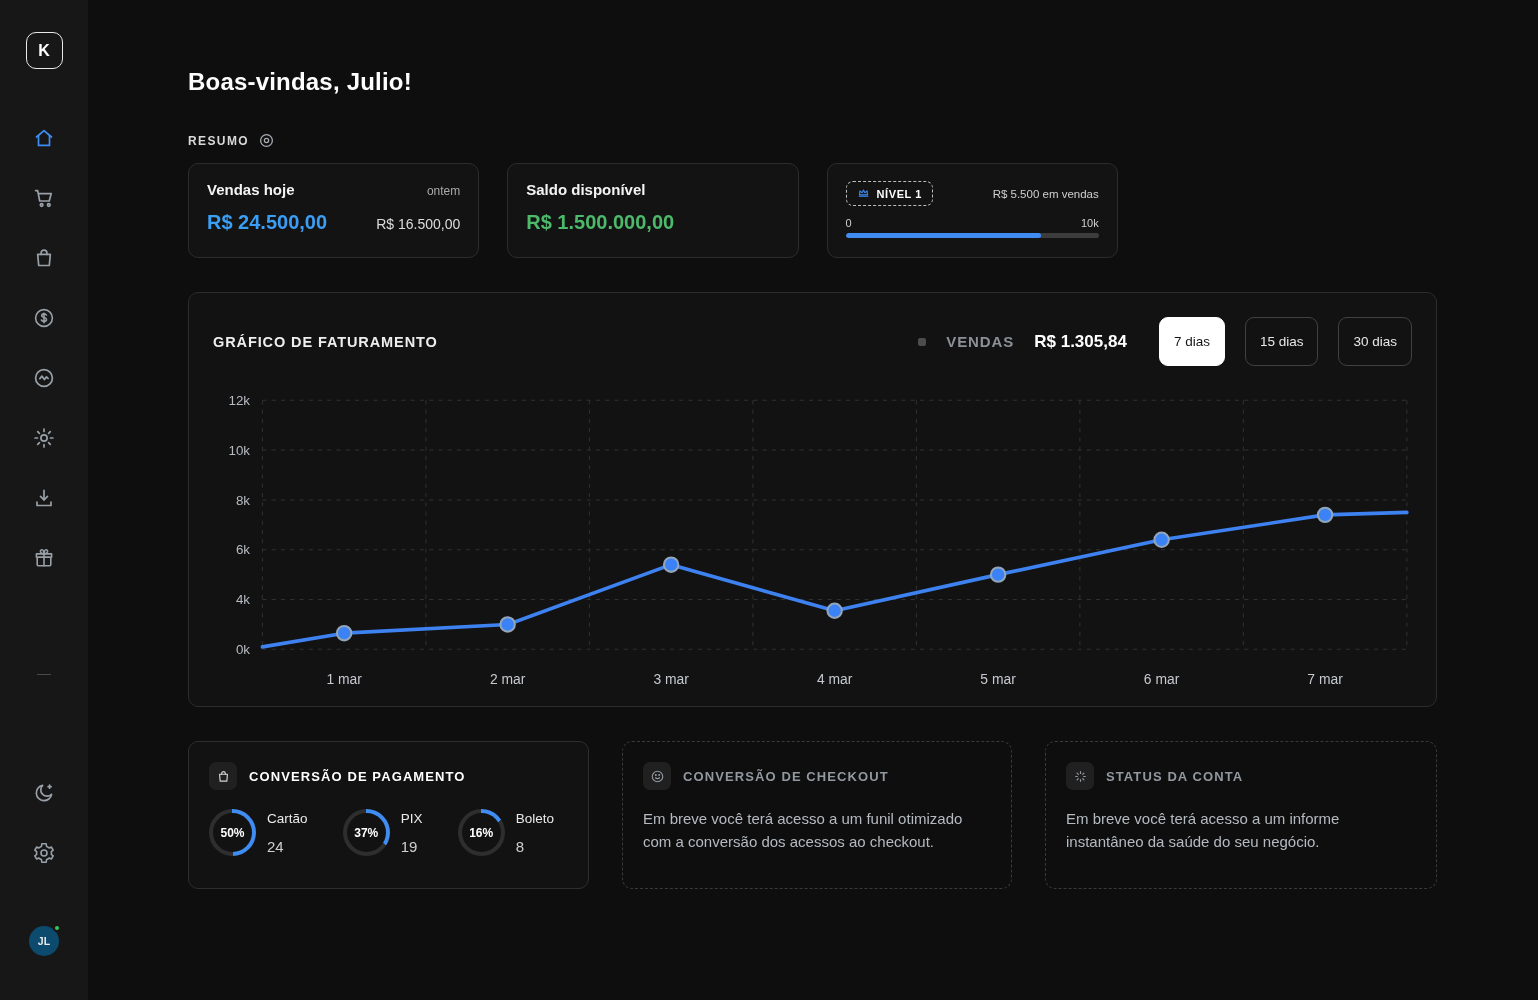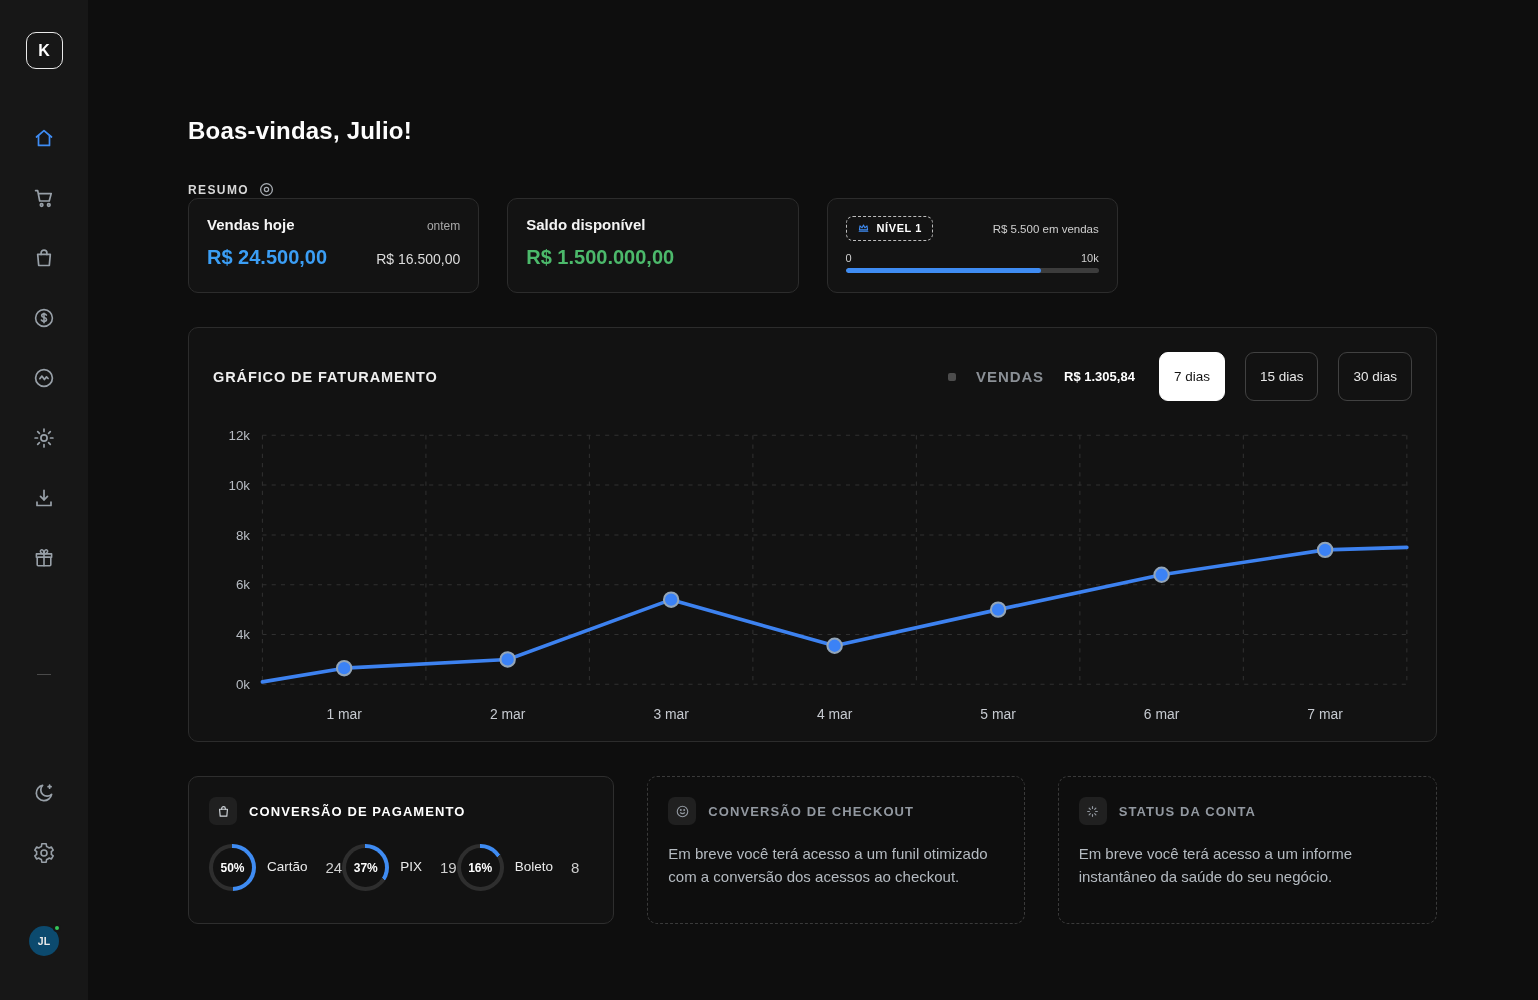--- a/index.html
+++ b/index.html
@@ -16,57 +16,57 @@
   .icon-btn svg{width:24px;height:24px}
   .icon-btn.active{color:#3f8cf3}
   .nav-divider{width:14px;height:0;border-top:1.5px solid #4a4a4a;margin-top:104px}
   .sidebar-bottom{margin-top:106px;display:flex;flex-direction:column;gap:36px;align-items:center}
   .avatar{position:relative;margin-top:61px;width:30px;height:30px;border-radius:50%;background:#0c4a6e;
     display:flex;align-items:center;justify-content:center;font-size:10.5px;font-weight:bold;color:#e9e9e9;cursor:pointer}
   .online-dot{position:absolute;top:-2px;right:-2px;width:8px;height:8px;border-radius:50%;background:#35c759;border:2px solid #171717}
 
   
   .main{flex:1;padding:0 101px 0 100px}
-  h1.greeting{margin-top:117px;font-size:24px;letter-spacing:.2px;color:#fdfdfd}
+  h1.greeting{margin-top:68px;font-size:24px;letter-spacing:.2px;color:#fdfdfd}
   .section-label{margin-top:36px;display:flex;align-items:center;gap:9px;font-size:12px;
     letter-spacing:1.4px;color:#d8d8d8;font-weight:bold}
   .eye-btn{background:none;border:none;color:#a8adb3;cursor:pointer;width:17px;height:17px;padding:0;display:flex}
   .eye-btn svg{width:17px;height:17px}
 
   
-  .cards{display:grid;grid-template-columns:repeat(4,1fr);gap:28px}
+  .cards{margin-top:14px;display:grid;grid-template-columns:repeat(4,1fr);gap:28px}
   .card{background:#131313;border:1px solid #2c2c2c;border-radius:10px;padding:17px 18px;height:95px}
   .card-top{display:flex;justify-content:space-between;align-items:baseline}
   .card-title{font-size:15px;font-weight:bold;color:#f4f4f4}
   .card-sub{font-size:12px;color:#a9a9a9}
   .card-values{margin-top:13px;display:flex;justify-content:space-between;align-items:baseline}
   .value-main{font-size:20px;font-weight:bold}
   .value-blue{color:#3b9ef5}
   .value-orange{color:#f0a43c}
   .value-green{color:#4cb96b}
   .value-prev{font-size:14px;color:#dcdcdc}
 
   .nivel-top{display:flex;justify-content:space-between;align-items:center}
-  .nivel-badge{display:flex;gap:7px;border:1px dashed #bcbcbc;border-radius:7px;
+  .nivel-badge{display:flex;gap:7px;align-items:center;border:1px dashed #bcbcbc;border-radius:7px;
     padding:5px 10px;font-size:11px;font-weight:bold;letter-spacing:.6px;color:#fff}
   .nivel-badge svg{width:13px;height:13px;color:#3f8cf3}
   .nivel-sales{font-size:11.5px;color:#cfcfcf}
   .progress-labels{margin-top:11px;display:flex;justify-content:space-between;font-size:11px;color:#cfcfcf}
   .progress-track{margin-top:4px;height:5px;border-radius:3px;background:#3c3c3c;overflow:hidden}
   .progress-fill{height:100%;border-radius:3px;background:#3f8cf3}
 
   
   .chart-card{margin-top:34px;background:#121212;border:1px solid #2c2c2c;border-radius:10px;
     padding:24px 24px 14px;height:415px}
   .chart-header{display:flex;align-items:center}
   .chart-title{font-size:14.5px;font-weight:bold;letter-spacing:.9px;color:#eeeeee}
   .chart-right{margin-left:auto;display:flex;align-items:center;gap:20px}
   .legend-swatch{width:8px;height:8px;background:#4c4c4c;border-radius:2px}
   .legend-label{font-size:15px;font-weight:bold;color:#8b9096;letter-spacing:.9px}
-  .legend-value{font-size:13px;font-weight:bold;color:#ffffff;margin-right:4px}
+  .legend-value{font-size:17px;font-weight:bold;color:#ffffff;margin-right:12px}
   .range-btn{padding:16px 14px;border-radius:9px;border:1px solid #414141;background:transparent;
     color:#e8e8e8;font-size:13.5px;cursor:pointer;font-family:inherit}
   .range-btn.active{background:#ffffff;color:#141414;border-color:#ffffff}
   .chart-body{margin-top:24px}
   #chart-svg{width:100%;display:block;font-family:"Liberation Sans","DejaVu Sans",sans-serif}
 
   
   .bottom-grid{margin-top:34px;display:grid;grid-template-columns:401fr 390fr 392fr;gap:33px}
   .panel{border-radius:10px;padding:20px;height:148px}
   .panel-solid{background:#121212;border:1px solid #2e2e2e}
@@ -78,21 +78,21 @@
   .panel-dashed .tile{color:#9298a0}
   .panel-title{font-size:13px;font-weight:bold;letter-spacing:1.1px;color:#ffffff}
   .panel-dashed .panel-title{color:#9298a0}
   .panel-body{margin-top:17px;font-size:15px;color:#b4bac0;line-height:1.55;max-width:348px}
 
   .pay-stats{margin-top:19px;display:flex;justify-content:space-between;padding-right:14px}
   .pay-item{display:flex;align-items:center;gap:11px}
   .donut{width:47px;height:47px;border-radius:50%;display:flex;align-items:center;justify-content:center;position:relative;flex:none}
   .donut::before{content:"";position:absolute;inset:4px;border-radius:50%;background:#121212}
   .donut span{position:relative;font-size:12px;font-weight:bold;color:#fff}
-  .pay-texts{display:flex;gap:18px}
+  .pay-texts{display:flex;flex-direction:column;gap:12px}
   .pay-label{font-size:13.5px;color:#eaeaea}
   .pay-count{font-size:15px;color:#cfcfcf}
 </style>
 </head>
 <body>
 
 <div class="app">
 
   <aside class="sidebar">
     <div class="logo">

